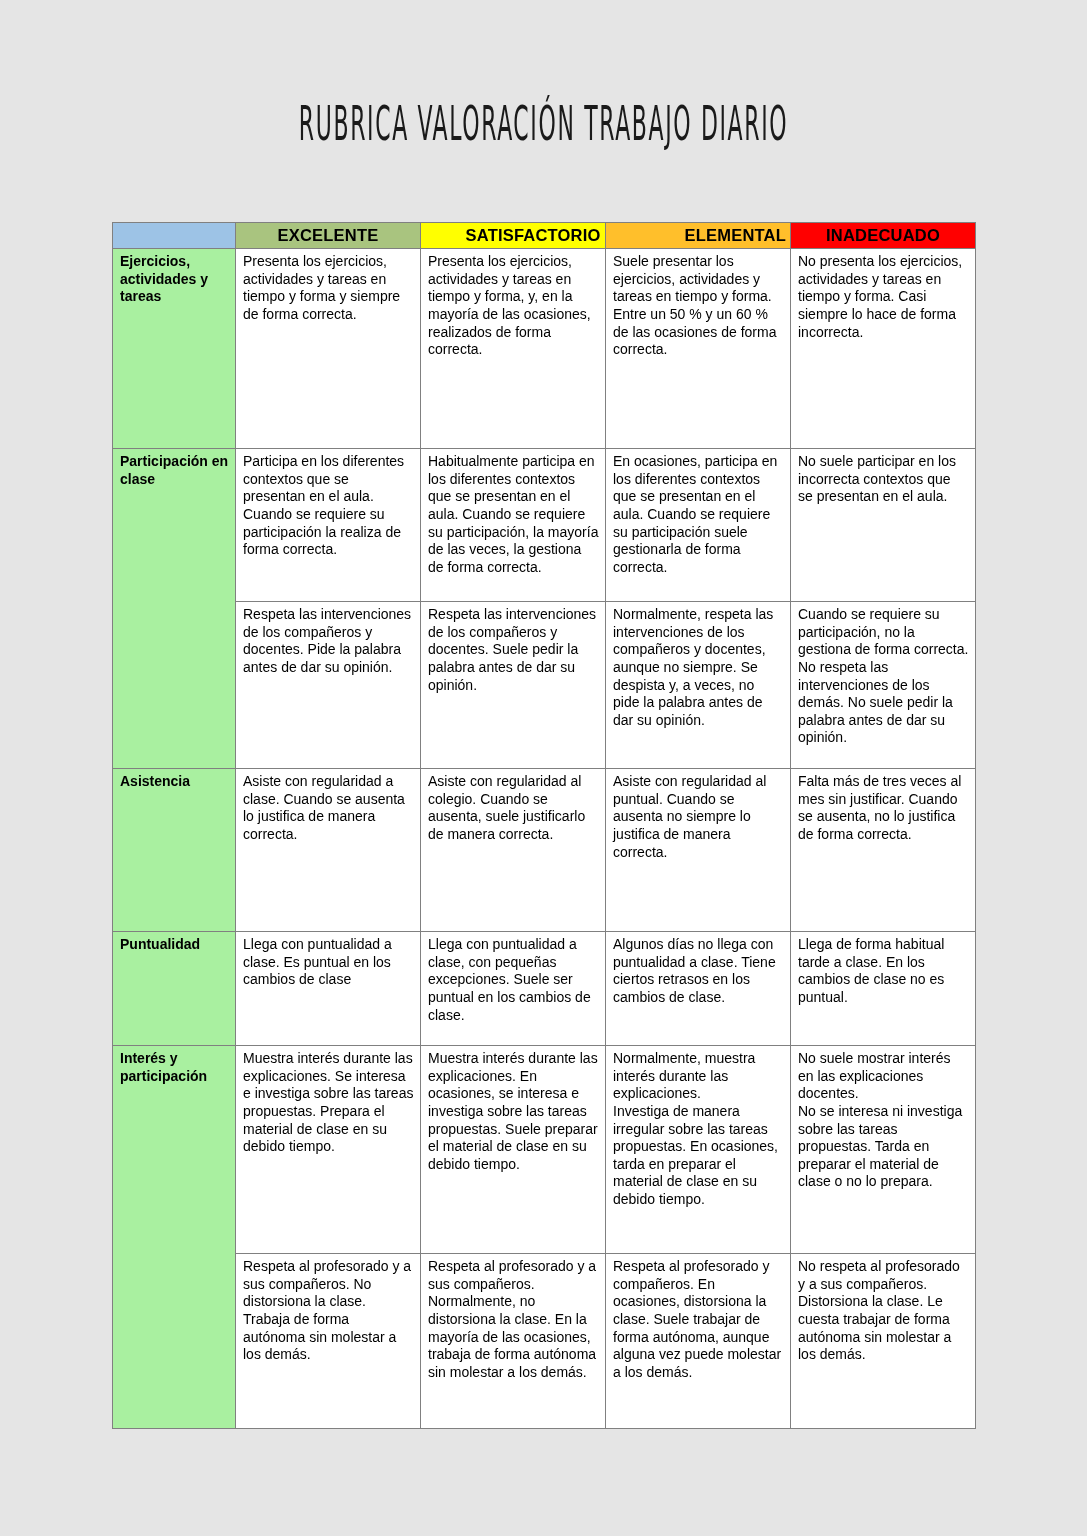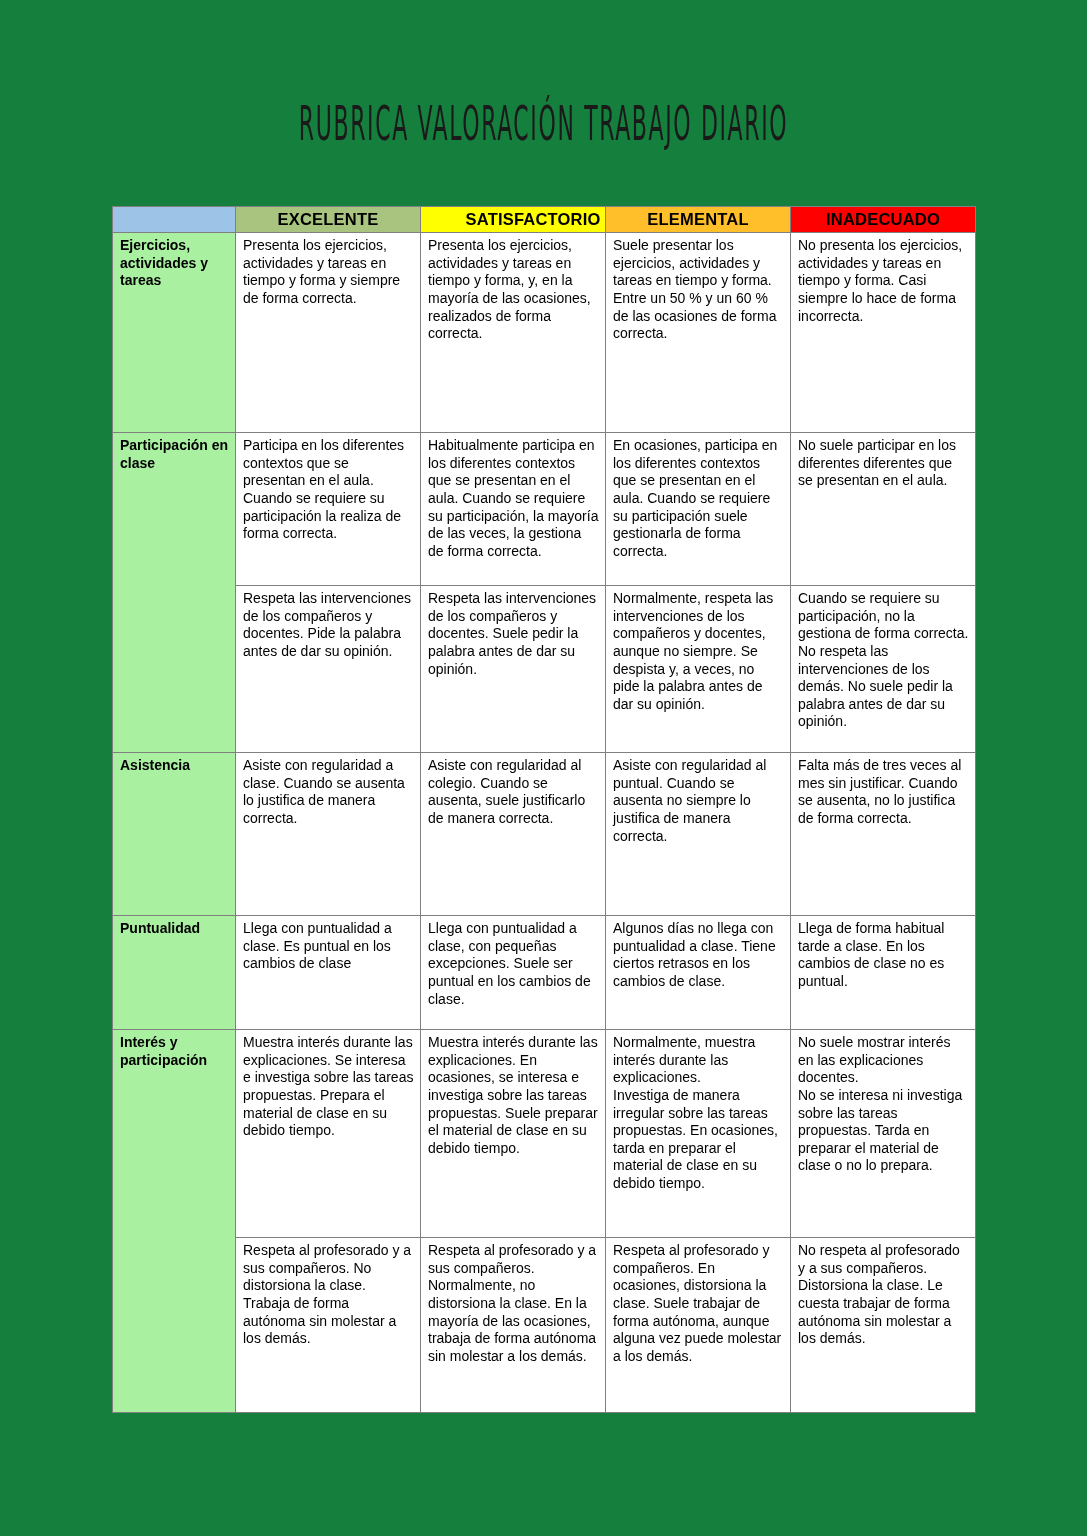--- a/index.html
+++ b/index.html
@@ -11,21 +11,21 @@
     width: 1087px;
     height: 1536px;
     font-family: "Liberation Sans", sans-serif;
     position: relative;
     overflow: hidden;
   }
 
   .page {
     position: absolute;
     inset: 0;
-    background: #15803d;
+    background: #e5e5e5;
   }
 
   .doc-title {
     position: absolute;
     top: 96px;
     left: 0;
     width: 1087px;
     text-align: center;
     font-family: "DejaVu Sans Condensed", "Liberation Sans Narrow", "Liberation Sans", sans-serif;
     font-size: 37px;
@@ -33,21 +33,21 @@
     color: #1a1a1a;
     font-weight: 400;
     transform: scaleX(0.66) scaleY(1.30);
     transform-origin: center top;
     white-space: nowrap;
   }
 
   .table-wrap {
     position: absolute;
     left: 112px;
-    top: 206px;
+    top: 222px;
     width: 864px;
   }
 
   table.rubric {
     border-collapse: collapse;
     table-layout: fixed;
     width: 864px;
   }
 
   table.rubric col.c-label { width: 123px; }
@@ -107,21 +107,21 @@
         <col class="c-lvl">
         <col class="c-lvl">
         <col class="c-lvl">
         <col class="c-lvl">
       </colgroup>
       <tbody id="rubric-body">
           <tr class="head">
             <td class="h-empty" style="background: rgb(157, 195, 230);"></td>
             <td class="h-exc" style="background: rgb(169, 196, 127);">EXCELENTE</td>
             <td class="h-sat" style="background: rgb(255, 255, 0); padding-left: 44px;">SATISFACTORIO</td>
-            <td class="h-ele" style="background: rgb(255, 191, 43);">ELEMENTAL</td>
+            <td class="h-ele" style="background: rgb(255, 191, 43); text-align: right;">ELEMENTAL</td>
             <td class="h-ina" style="background: rgb(255, 0, 0);">INADECUADO</td>
           </tr>
           <tr style="height: 200px;">
             <td class="rowlabel" rowspan="1" style="background: rgb(169, 240, 160);">Ejercicios, actividades y tareas</td>
             <td>
               <span class="cell-text">Presenta los ejercicios, actividades y tareas en tiempo y forma y siempre de forma correcta.</span>
             </td>
             <td>
               <span class="cell-text">Presenta los ejercicios, actividades y tareas en tiempo y forma, y, en la mayoría de las ocasiones, realizados de forma correcta.</span>
             </td>
@@ -137,21 +137,21 @@
             <td>
               <span class="cell-text">Participa en los diferentes contextos que se presentan en el aula. Cuando se requiere su participación la realiza de forma correcta.</span>
             </td>
             <td>
               <span class="cell-text">Habitualmente participa en los diferentes contextos que se presentan en el aula. Cuando se requiere su participación, la mayoría de las veces, la gestiona de forma correcta.</span>
             </td>
             <td>
               <span class="cell-text">En ocasiones, participa en los diferentes contextos que se presentan en el aula. Cuando se requiere su participación suele gestionarla de forma correcta.</span>
             </td>
             <td>
-              <span class="cell-text">No suele participar en los diferentes diferentes que se presentan en el aula.</span>
+              <span class="cell-text">No suele participar en los incorrecta contextos que se presentan en el aula.</span>
             </td>
           </tr>
           <tr style="height: 167px;">
             <td>
               <span class="cell-text">Respeta las intervenciones de los compañeros y docentes. Pide la palabra antes de dar su opinión.</span>
             </td>
             <td>
               <span class="cell-text">Respeta las intervenciones de los compañeros y docentes. Suele pedir la palabra antes de dar su opinión.</span>
             </td>
             <td>

